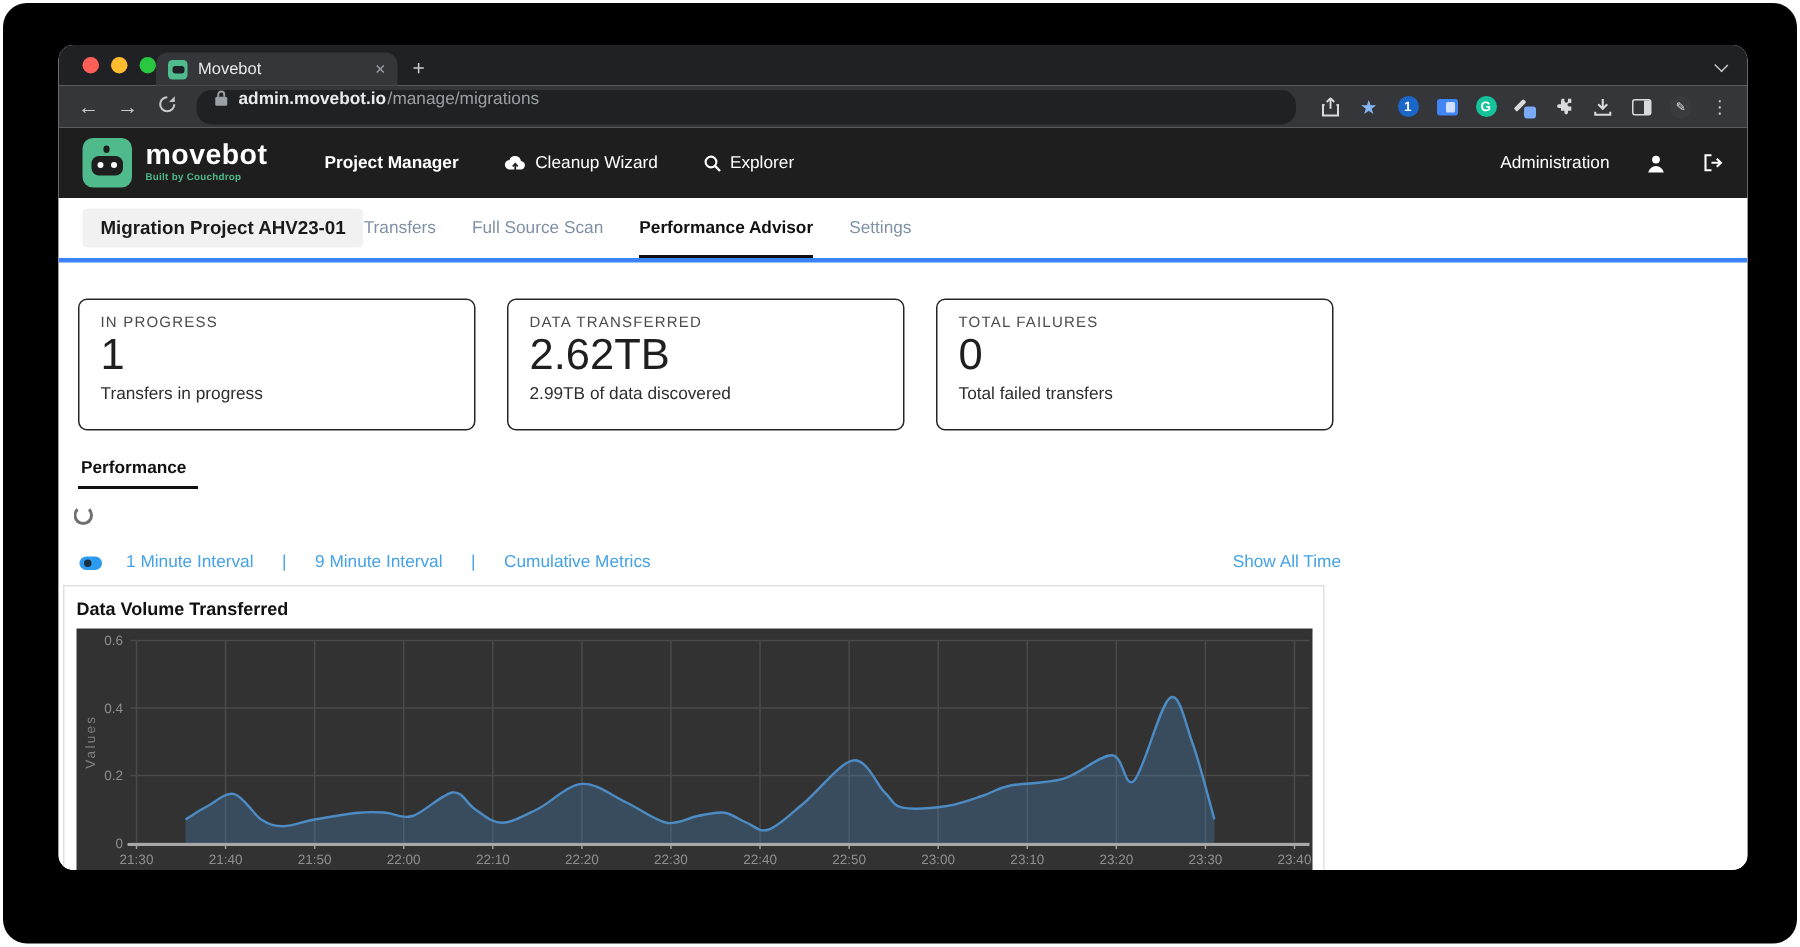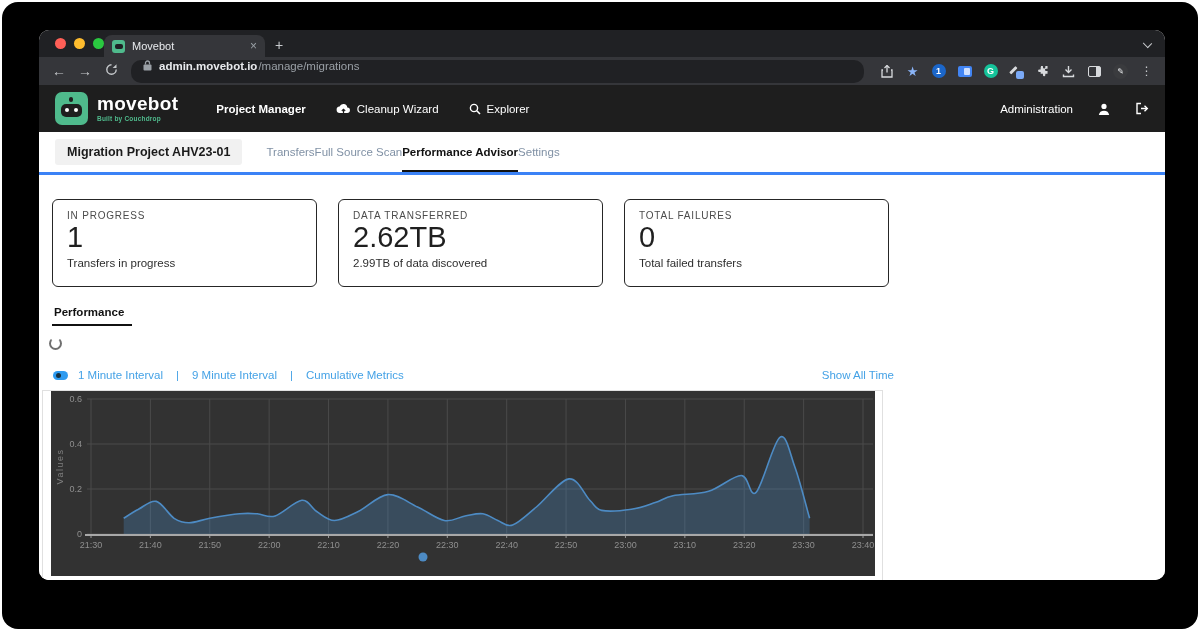--- a/index.html
+++ b/index.html
@@ -55,38 +55,38 @@
   .nav-items { display:flex; align-items:center; gap:30px; margin-left:38px; }
   .nav-item { color:#fff; font-size:11.5px; display:flex; align-items:center; gap:6px; cursor:pointer; }
   .nav-item.bold { font-weight:bold; }
   .appnav-right { margin-left:auto; display:flex; align-items:center; gap:24px; }
   .appnav-right .nav-item { font-size:11.5px; }
 
   
   .content { flex:1; background:#fff; overflow:hidden; }
   .header-row { height:43px; border-bottom:3px solid #3b82f6; display:flex; align-items:center; padding:0 16px; }
   .project-box { background:#f1f1f1; border-radius:3px; padding:6px 12px; font-size:12.5px; font-weight:bold; color:#1a1a1a; }
-  .page-tabs { display:flex; align-items:center; margin-left:24px; height:100%; }
+  .page-tabs { display:flex; align-items:center; gap:24px; height:100%; }
   .page-tab { color:#8091a5; font-size:11.5px; height:100%; display:flex; align-items:center; border-bottom:2px solid transparent; cursor:pointer; padding-top:2px; }
   .page-tab.active { color:#111; font-weight:bold; border-bottom:2px solid #111; }
   .header-actions { margin-left:auto; display:flex; align-items:center; gap:8px; }
   .btn-add { background:#2e9bf0; color:#fff; border:none; border-radius:4px; font-size:11.5px; padding:7px 12px; font-family:inherit; cursor:pointer; }
   .btn-more { background:#fff; color:#333; border:1px solid #ccc; border-radius:4px; font-size:11px; padding:6px 9px; font-family:inherit; cursor:pointer; line-height:1; }
 
   .cards { display:flex; gap:21px; margin:24px 16px 0 13px; }
   .card { width:265px; height:88px; border:1px solid #262626; border-radius:6px; padding:10px 14px; background:#fff; }
   .card-label { font-size:10px; color:#4b4b4b; letter-spacing:0.8px; }
   .card-value { font-size:29px; color:#1f1f1f; font-weight:400; margin-top:1px; line-height:1.1; }
   .card-caption { font-size:11.5px; color:#2e2e2e; margin-top:3px; }
 
   .perf-tab-row { margin:15px 16px 0 13px; }
   .perf-tab { display:inline-block; font-size:11.5px; font-weight:bold; color:#111; padding:0 8px 6px 2px; border-bottom:2px solid #111; cursor:pointer; }
   .spinner { width:13px; height:13px; border:2px solid #6f6f6f; border-top-color:transparent; border-radius:50%; margin:11px 0 0 10px; }
   .links-row { display:flex; align-items:center; margin:19px 16px 0 14px; font-size:11.5px; }
-  .links-left { display:flex; align-items:center; gap:10px; color:#45a2e6; }
+  .links-left { display:flex; align-items:center; gap:16px; color:#45a2e6; }
   .eye { width:15px; height:9px; background:#2e9bf0; border-radius:5px; position:relative; display:inline-block; }
   .eye:after { content:""; position:absolute; left:3px; top:2px; width:5px; height:5px; border-radius:50%; background:#17303f; }
   .link { color:#45a2e6; cursor:pointer; }
   .sep { color:#45a2e6; margin:0 3px; }
   .show-all { margin-left:auto; margin-right:255px; }
 
   .chart-card { margin:9px 0 0 3px; width:841px; border:1px solid #e0e0e0; background:#fff; }
   .chart-title { font-size:12px; font-weight:bold; color:#111; padding:8px 0 6px 8px; }
   .chart-area { margin:0 8px 8px 8px; width:824px; height:185px; background:#323232; }
   .chart-area svg { display:block; }
@@ -267,20 +267,21 @@
           <span class="link">1 Minute Interval</span>
           <span class="sep">|</span>
           <span class="link">9 Minute Interval</span>
           <span class="sep">|</span>
           <span class="link">Cumulative Metrics</span>
         </span>
         <span class="link show-all">Show All Time</span>
       </div>
 
       <div class="chart-card">
+        <div class="chart-title">Data Volume Transferred</div>
         <div class="chart-area">
           <svg id="perf-chart" width="824" height="185" viewBox="0 0 824 185">
               <line x1="36" x2="822" y1="143" y2="143" stroke="#4a4a4a" stroke-width="1"></line>
               <text x="31" y="146" text-anchor="end" fill="#8f8f8f" font-size="9">0</text>
               <line x1="36" x2="822" y1="98" y2="98" stroke="#4a4a4a" stroke-width="1"></line>
               <text x="31" y="101" text-anchor="end" fill="#8f8f8f" font-size="9">0.2</text>
               <line x1="36" x2="822" y1="52.999999999999986" y2="52.999999999999986" stroke="#4a4a4a" stroke-width="1"></line>
               <text x="31" y="55.999999999999986" text-anchor="end" fill="#8f8f8f" font-size="9">0.4</text>
               <line x1="36" x2="822" y1="8" y2="8" stroke="#4a4a4a" stroke-width="1"></line>
               <text x="31" y="11" text-anchor="end" fill="#8f8f8f" font-size="9">0.6</text>

